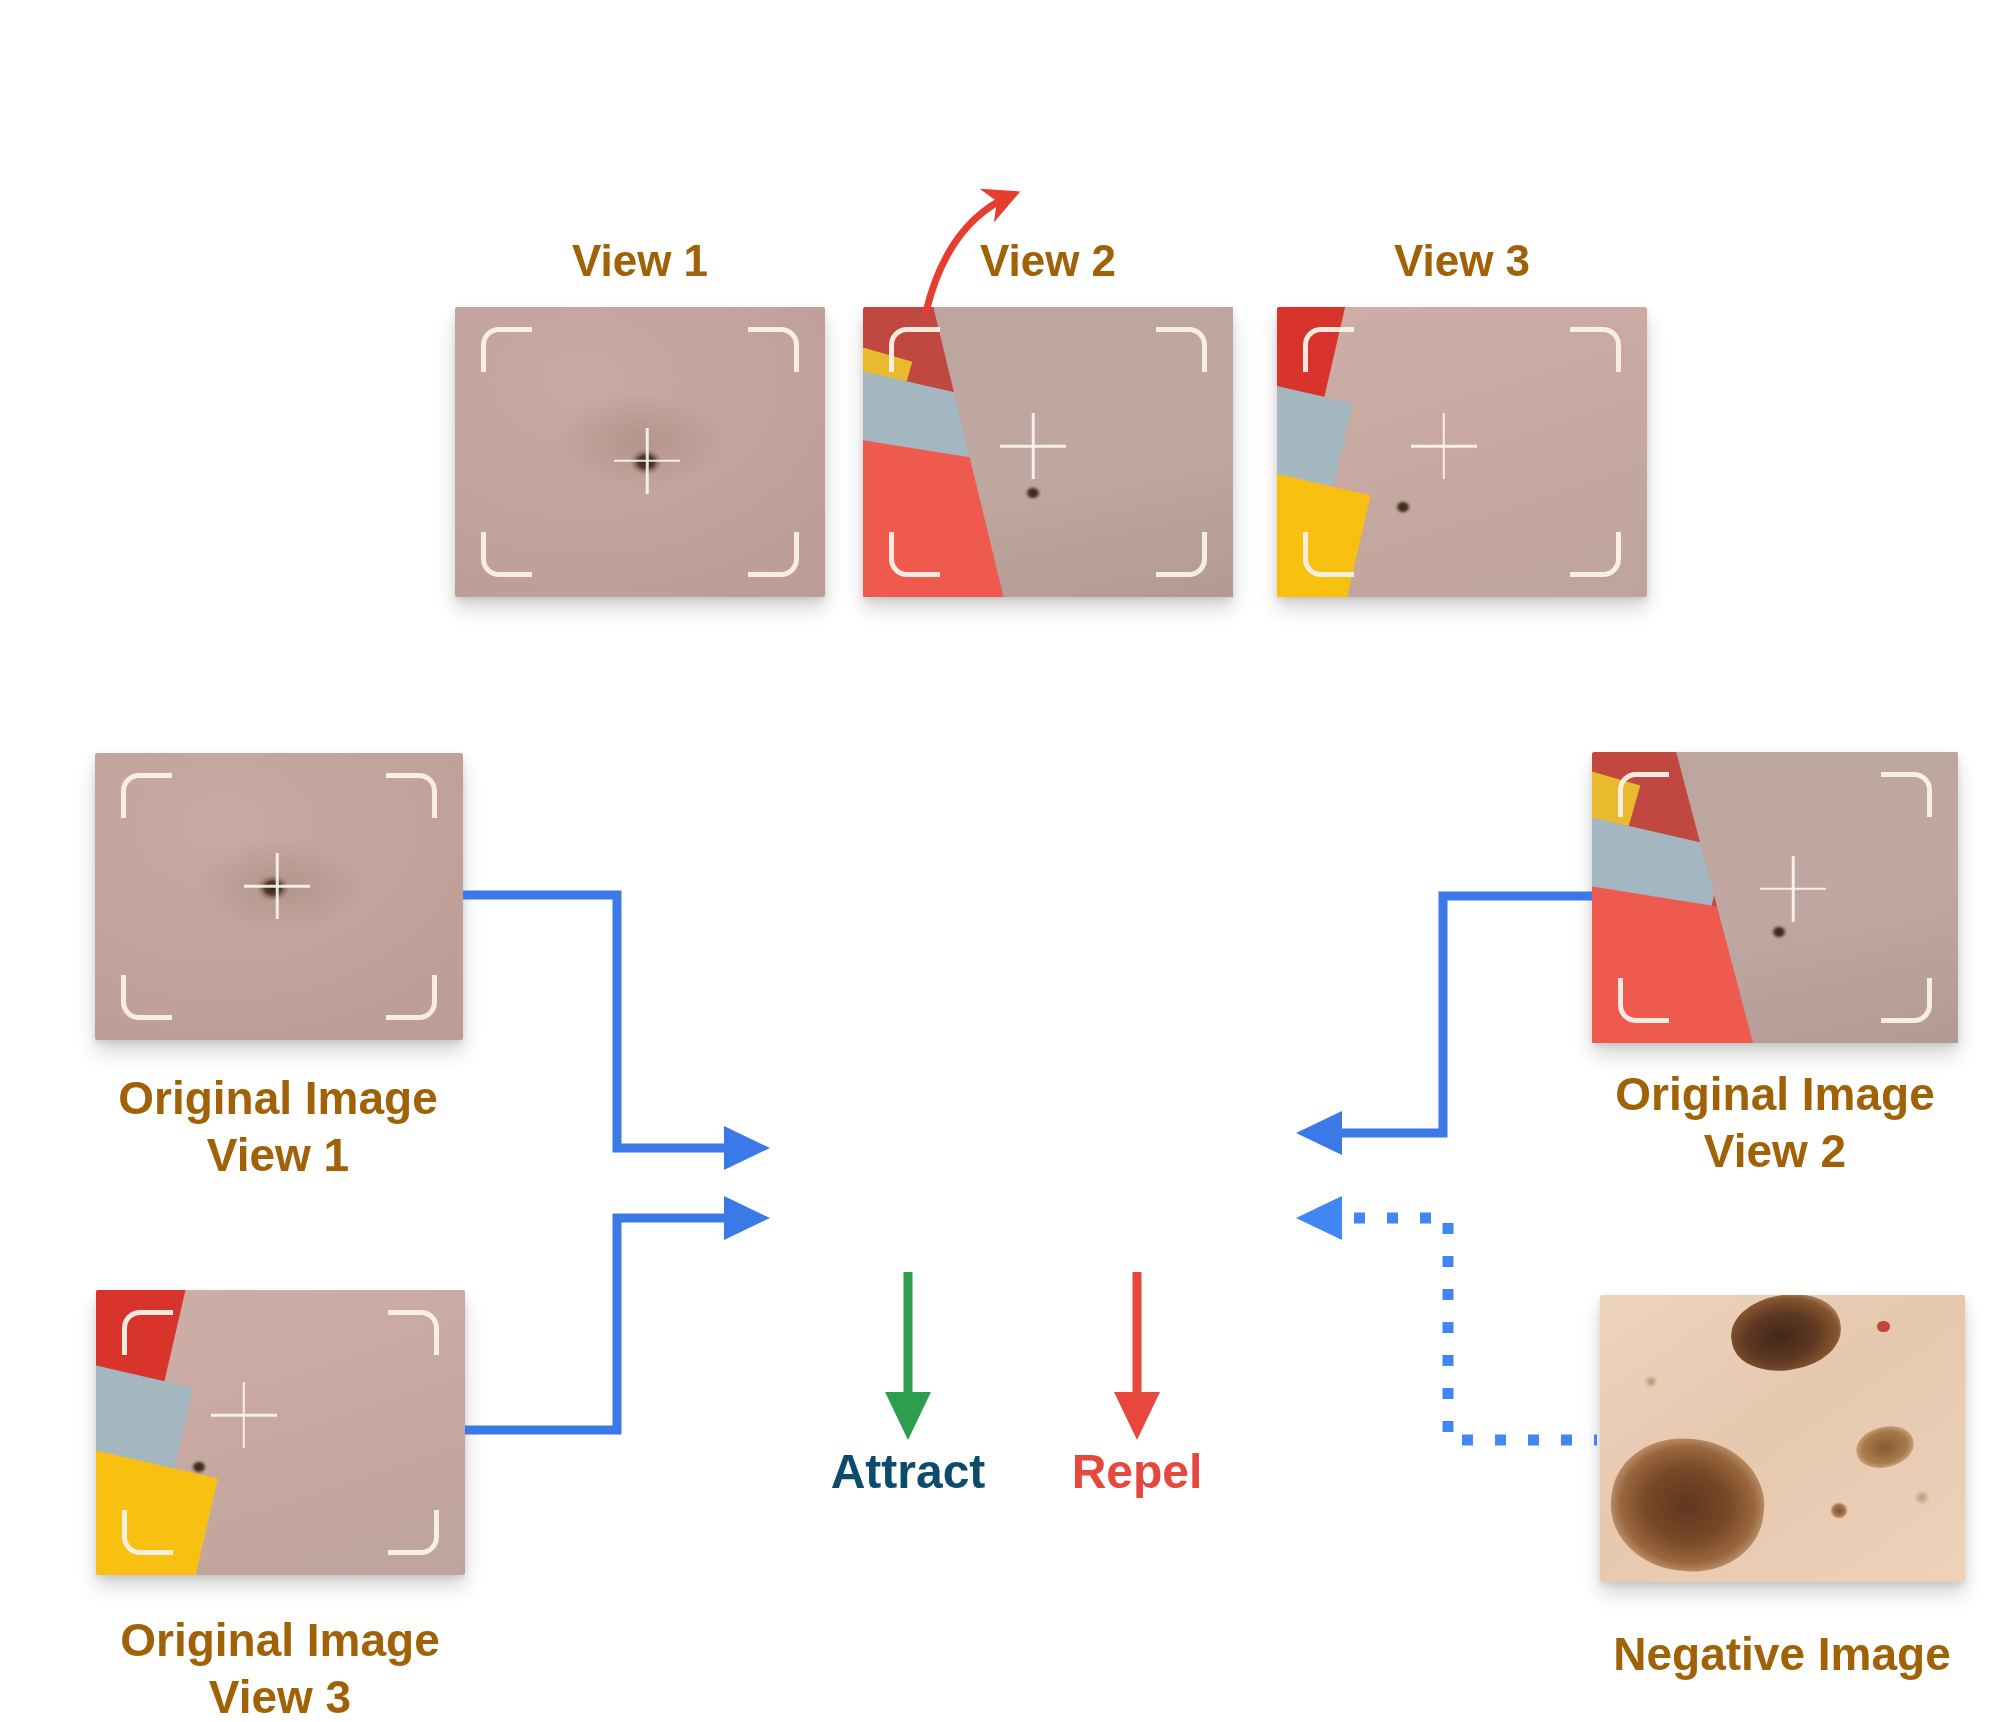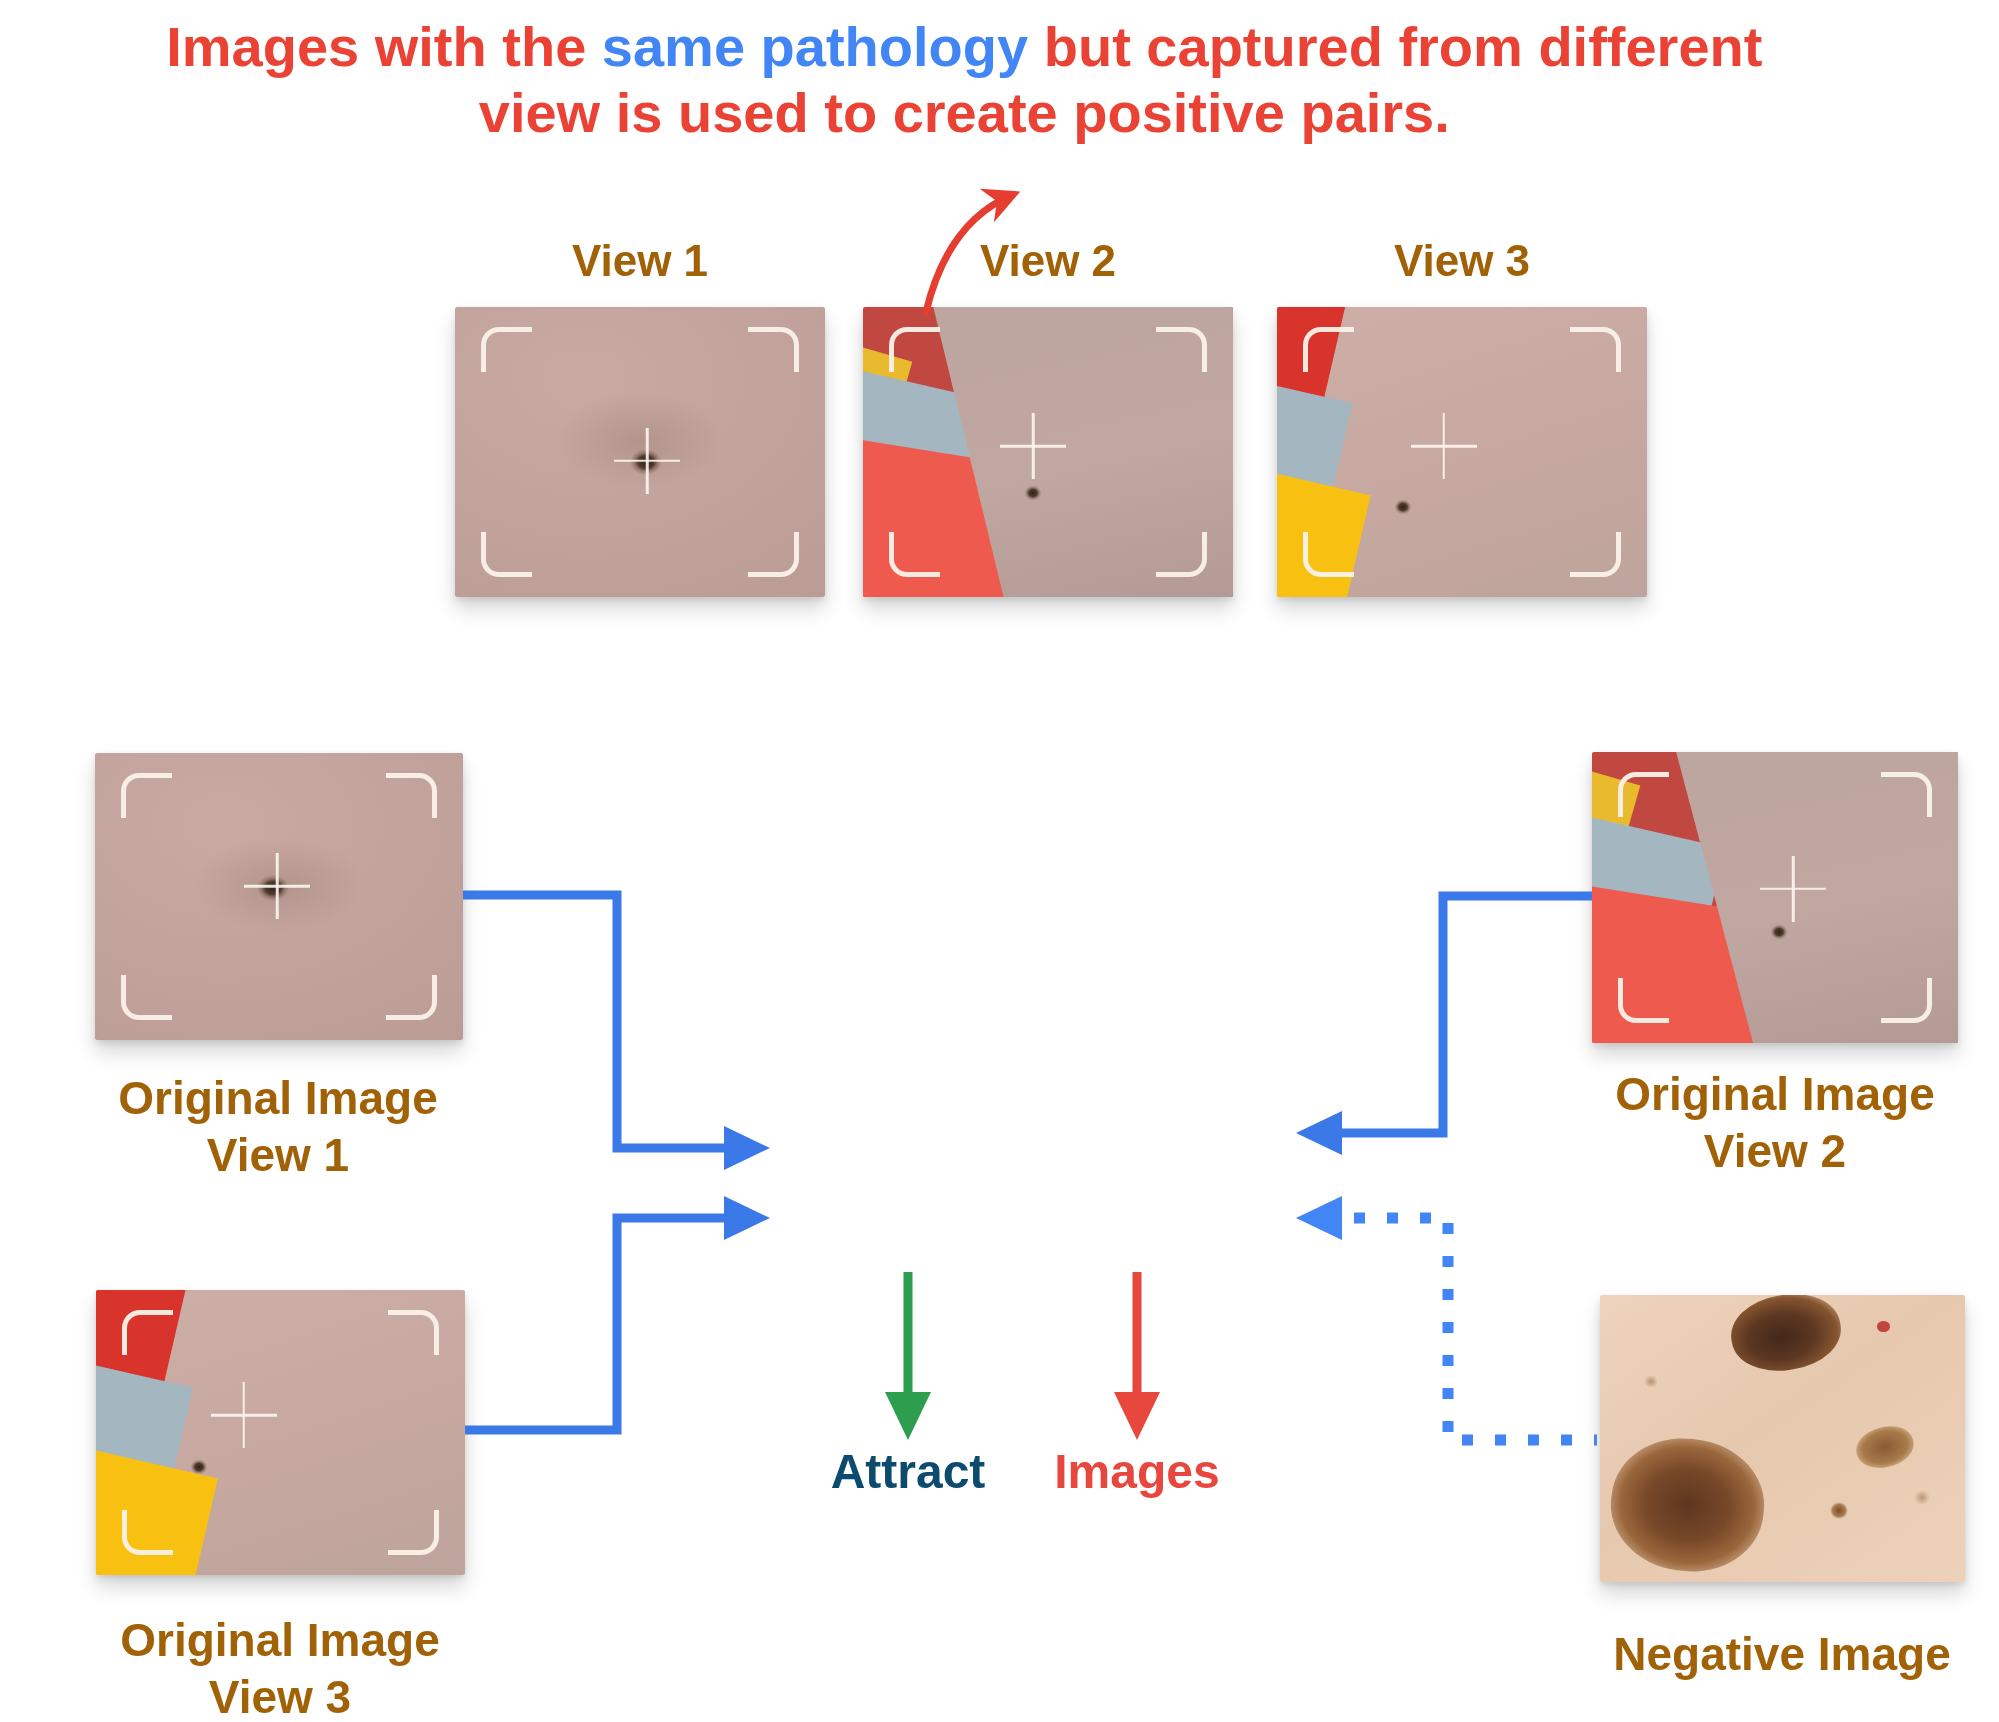--- a/index.html
+++ b/index.html
@@ -100,26 +100,20 @@
     font-size:50px; font-weight:700; color:#3f4245; line-height:63px;
     z-index:3;
   }
   .overlay{position:absolute; left:0; top:0; z-index:2; pointer-events:none;}
 </style>
 </head>
 <body>
 
 <div class="canvas">
 
-  <div class="title">
-    <div>
-      <span class="t-red">Images with the </span><span class="t-blue">same pathology</span><span class="t-red"> but captured from different</span>
-    </div>
-    <div class="t-red">view is used to create positive pairs.</div>
-  </div>
 
   <div class="lbl view-lbl" style="left:390px; top:236px;">View 1</div>
   <div class="lbl view-lbl" style="left:798px; top:236px;">View  2</div>
   <div class="lbl view-lbl" style="left:1212px; top:236px;">View 3</div>
 
   <svg class="overlay" width="1999" height="1722" viewBox="0 0 1999 1722">
     <defs>
       <marker id="redTip" viewBox="0 0 10 10" refX="7.5" refY="5" markerWidth="5.2" markerHeight="5.2" orient="auto">
         <path d="M0,0 L10,5 L0,10 L3,5 z" fill="#e53e30"></path>
       </marker>
@@ -248,15 +242,15 @@
     <div class="les les-c"></div>
     <div class="les les-d"></div>
     <div class="les les-e"></div>
     <div class="les les-f"></div>
     <div class="les les-g"></div>
   </div>
   <div class="lbl cap-lbl" style="left:1532px; top:1626px;">Negative Image</div>
 
 
   <div class="lbl attract-lbl" style="left:658px; top:1444px;">Attract</div>
-  <div class="lbl repel-lbl" style="left:887px; top:1444px;">Images</div>
+  <div class="lbl repel-lbl" style="left:887px; top:1444px;">Repel</div>
 
 </div>
 
 </body></html>

